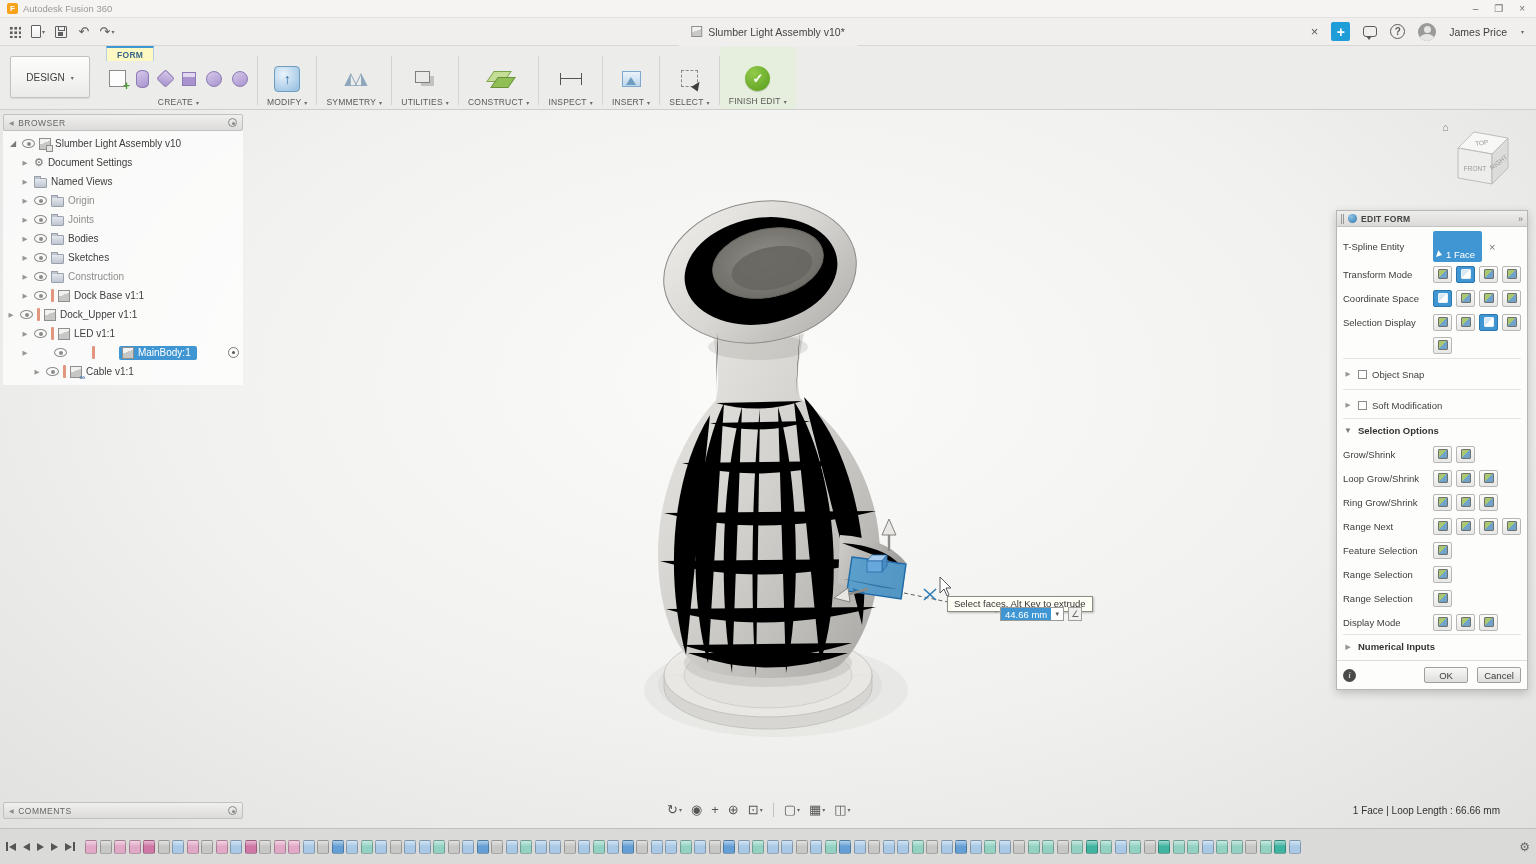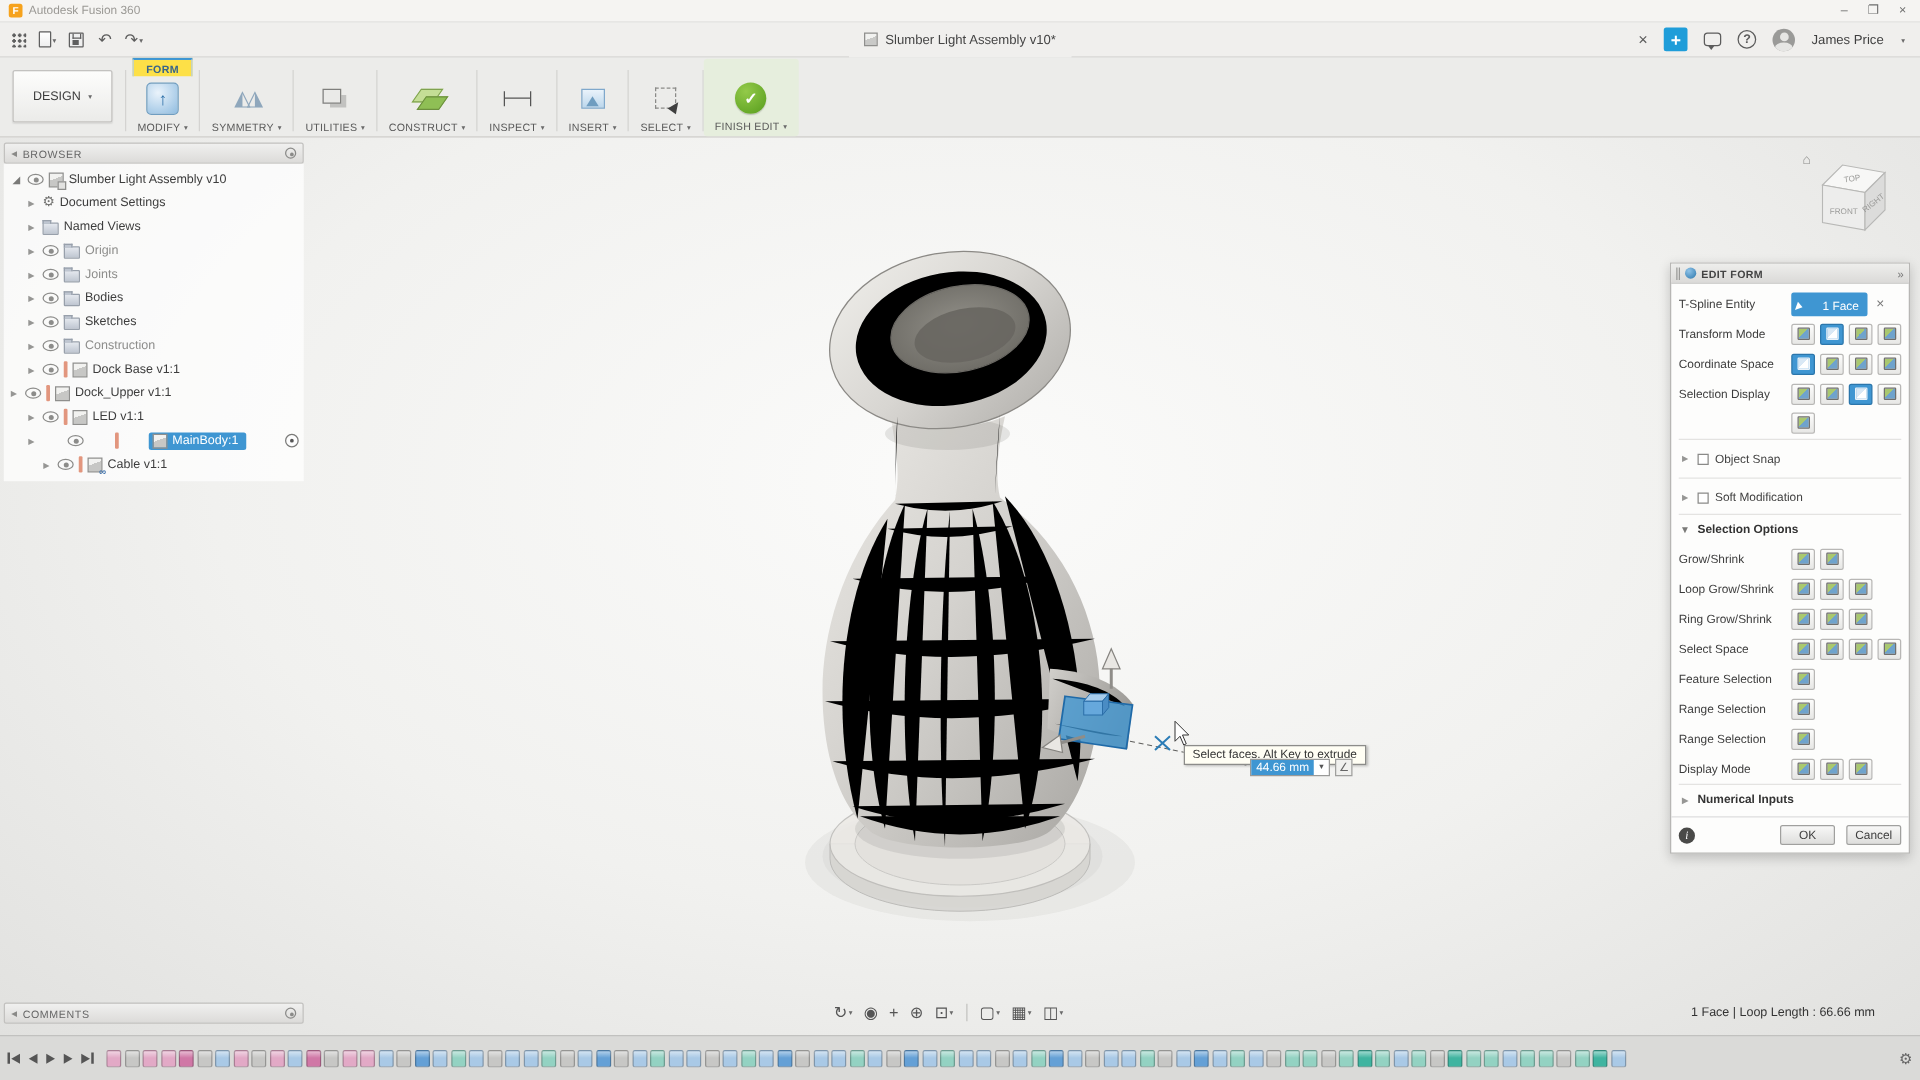--- a/index.html
+++ b/index.html
@@ -32,21 +32,21 @@
 .bubble::after{content:"";position:absolute;left:2px;bottom:-4px;border-left:3px solid transparent;border-right:3px solid transparent;border-top:4px solid #5c5c5c}
 .help-btn{width:15px;height:15px;border:1.4px solid #5c5c5c;border-radius:50%;color:#5c5c5c;font-size:10px;font-weight:bold;display:flex;align-items:center;justify-content:center}
 .avatar{width:18px;height:18px;border-radius:50%;background:#9a9a98;position:relative;overflow:hidden}
 .avatar::before{content:"";position:absolute;left:5.5px;top:3px;width:7px;height:7px;border-radius:50%;background:#e6e6e4}
 .avatar::after{content:"";position:absolute;left:2px;top:11px;width:14px;height:8px;border-radius:50%;background:#e6e6e4}
 .user-name{font-size:10.5px;color:#3f3f3f}
 
 
 .ribbon{position:absolute;left:0;top:46px;right:0;height:64px;background:#ececea;border-bottom:1px solid #cfcecc;z-index:58}
 .design-btn{position:absolute;left:10px;top:10px;width:80px;height:42px;background:linear-gradient(#fdfdfc,#ebebe9);border:1px solid #c3c2c0;border-radius:2px;box-shadow:0 1px 1px rgba(0,0,0,.08);display:flex;align-items:center;justify-content:center;gap:5px;font-size:10px;color:#3d3d3d}
-.form-tab{position:absolute;left:106px;top:0;height:15px;padding:0 10px;background:#fde047;border:1px solid #b5cfe4;border-top:2px solid #3f96d2;border-bottom:none;font-size:8.5px;font-weight:bold;color:#39658a;display:flex;align-items:center;letter-spacing:.3px}
+.form-tab{position:absolute;left:106px;top:0;height:15px;padding:0 10px;background:#fef9c3;border:1px solid #b5cfe4;border-top:2px solid #3f96d2;border-bottom:none;font-size:8.5px;font-weight:bold;color:#39658a;display:flex;align-items:center;letter-spacing:.3px}
 .groups{position:absolute;left:100px;top:0;height:64px;display:flex;align-items:stretch}
 .rgroup{display:flex;flex-direction:column;align-items:center;justify-content:flex-end;padding:0 9px 3px;position:relative}
 .rgroup.finish{background:#e6eedd;border-radius:3px;margin:1px 0}
 .icon-area{flex:1;display:flex;align-items:center;justify-content:center;padding-top:16px;gap:9px}
 .rlabel{display:flex;align-items:center;gap:2px;font-size:8.5px;color:#595959;letter-spacing:.2px;margin-top:2px}
 .gsep{width:1px;background:#d4d3d1;margin:10px 0 5px}
 .create-icons{display:flex;align-items:center;gap:10px}
 .prim{border:1px solid #8d79b5;background:linear-gradient(150deg,#d5c9ea,#a893ce)}
 .prim.new-form{width:17px;height:17px;background:#fdfdfd;border:1px solid #8a8a88;position:relative}
 .prim.new-form::after{content:"+";position:absolute;right:-5px;bottom:-7px;color:#4a9e2f;font-weight:bold;font-size:12px}
@@ -115,21 +115,21 @@
 .ef-title{font-size:8.5px;font-weight:bold;color:#444;letter-spacing:.3px}
 .ef-collapse{margin-left:auto;color:#777;font-size:9px}
 .ef-body{padding:4px 6px 2px}
 .ef-row{display:flex;align-items:center;min-height:24px}
 .ef-label{width:86px;flex:0 0 auto;color:#3c3c3c}
 .ef-icons{display:flex;align-items:center}
 .tool-btn{width:19px;height:17px;border:1px solid #b8b7b5;border-radius:2px;background:linear-gradient(#fcfcfb,#e7e7e5);display:inline-flex;align-items:center;justify-content:center;margin-left:4px}
 .tool-btn.sel{background:#3f96d2;border-color:#2b76ab}
 .ti{width:10px;height:10px;border:1px solid #6f6f6d;border-radius:1px;background:linear-gradient(135deg,#a9c86f 0 45%,#6fa3cc 45% 100%)}
 .tool-btn.sel .ti{border-color:#eaf2f9;background:linear-gradient(135deg,#d9e8f5 0 45%,#ffffff 45% 100%)}
-.entity-badge{display:inline-flex;align-items:center;gap:16px;background:#3f96d2;color:#fff;padding:6px 7px 2px 4px;border-radius:2px;margin-left:4px}
+.entity-badge{display:inline-flex;align-items:center;gap:4px;background:#3f96d2;color:#fff;padding:18px 7px 2px 4px;border-radius:2px;margin-left:4px}
 .cursor-arrow{width:0;height:0;border-left:5px solid #fff;border-top:3px solid transparent;border-bottom:4px solid transparent;transform:rotate(20deg)}
 .clear-x{color:#777;font-size:11px;margin-left:7px}
 .ef-sep{border-top:1px solid #e4e3e1;margin:2px 0}
 .ef-check-row{display:flex;align-items:center;gap:5px;min-height:26px}
 .checkbox{width:9px;height:9px;border:1px solid #8a8a88;background:#fff}
 .ef-section{display:flex;align-items:center;gap:5px;font-weight:bold;color:#333;min-height:24px;border-top:1px solid #e4e3e1}
 .ef-footer{display:flex;align-items:center;gap:10px;padding:6px;border-top:1px solid #ddd}
 .info-circ{width:13px;height:13px;border-radius:50%;background:#4a4a48;color:#fff;font-size:9px;font-style:italic;font-family:"Liberation Serif",serif;display:flex;align-items:center;justify-content:center}
 .btn{min-width:44px;height:16px;border:1px solid #a0a09e;border-radius:2px;background:linear-gradient(#f8f8f7,#dededc);color:#3d3d3d;display:flex;align-items:center;justify-content:center;font-size:9.5px;padding:0 6px}
 .btn-group{margin-left:auto;display:flex;gap:9px}
@@ -304,20 +304,36 @@
 
   <div class="ribbon">
     <div class="design-btn">
       <span>DESIGN</span>
       <span class="caret">▾</span>
     </div>
     <div class="form-tab">
         <span>FORM</span>
       </div>
     <div class="groups">
+      <div class="rgroup">
+        <div class="icon-area">
+            <span class="create-icons">
+              <span class="prim new-form"></span>
+              <span class="prim cylinder"></span>
+              <span class="prim plane"></span>
+              <span class="prim box"></span>
+              <span class="prim sphere"></span>
+              <span class="prim quadball"></span>
+            </span>
+          </div>
+        <div class="rlabel">
+            <span>CREATE</span>
+            <span class="caret">▾</span>
+          </div>
+      </div>
       <div class="gsep"></div>
       <div class="rgroup">
         <div class="icon-area">
             <span class="mod-icon">↑</span>
           </div>
         <div class="rlabel">
             <span>MODIFY</span>
             <span class="caret">▾</span>
           </div>
       </div>
@@ -615,21 +631,21 @@
               </span>
               <span class="tool-btn">
                 <span class="ti"></span>
               </span>
               <span class="tool-btn">
                 <span class="ti"></span>
               </span>
             </span>
           </div>
           <div class="ef-row">
-            <span class="ef-label">Select Space</span>
+            <span class="ef-label">Range Next</span>
             <span class="ef-icons">
               <span class="tool-btn">
                 <span class="ti"></span>
               </span>
               <span class="tool-btn">
                 <span class="ti"></span>
               </span>
               <span class="tool-btn">
                 <span class="ti"></span>
               </span>

